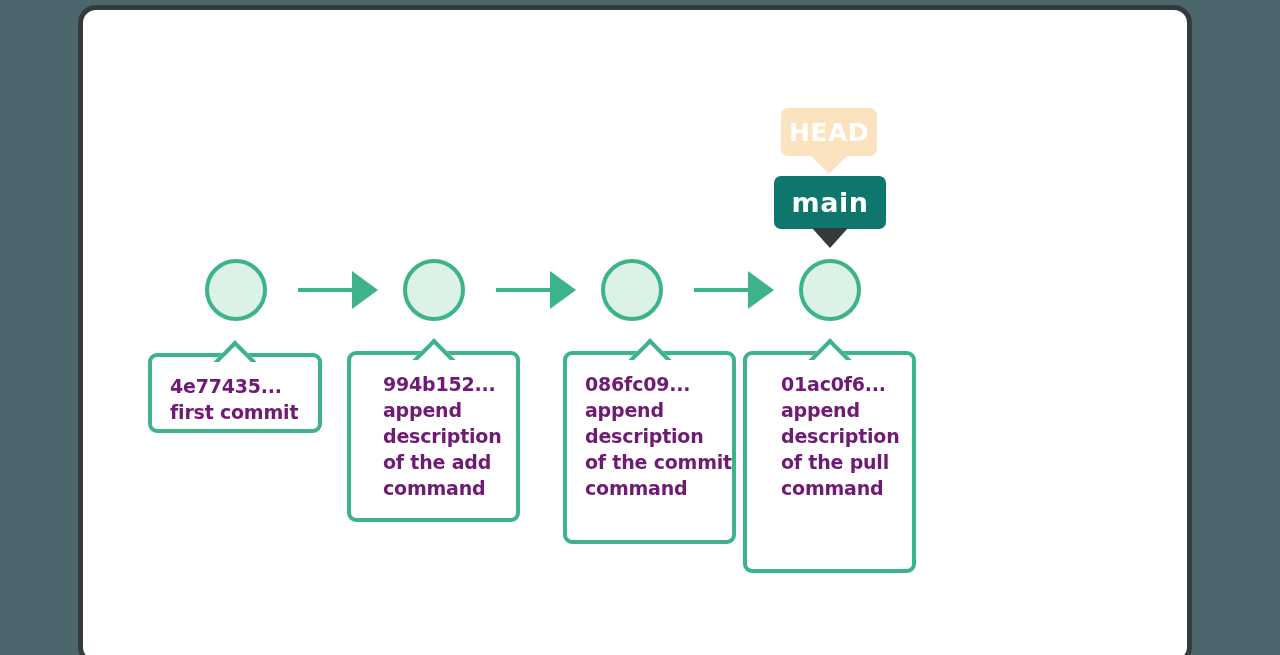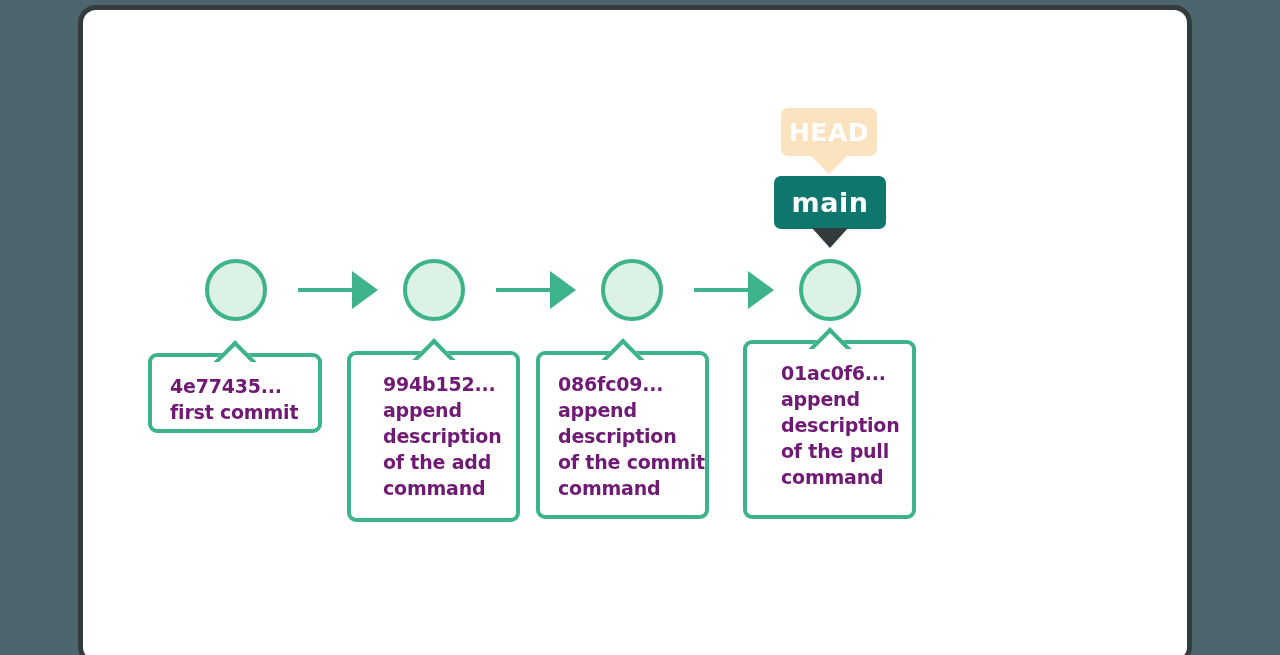--- a/index.html
+++ b/index.html
@@ -198,32 +198,32 @@
     <span class="callout-notch">
         <i></i>
       </span>
     <div class="callout-text">994b152...
 append
 description
 of the add
 command</div>
   </div>
 
-  <div class="callout" style="left:536px; top:351px; width:173px; height:168px;">
+  <div class="callout" style="left:563px; top:351px; width:173px; height:193px;">
     <span class="callout-notch">
         <i></i>
       </span>
     <div class="callout-text">086fc09...
 append
 description
 of the commit
 command</div>
   </div>
 
-  <div class="callout" style="left:743px; top:340px; width:173px; height:179px;padding-left:34px;">
+  <div class="callout" style="left:743px; top:351px; width:173px; height:222px;padding-left:34px;">
     <span class="callout-notch">
         <i></i>
       </span>
     <div class="callout-text">01ac0f6...
 append
 description
 of the pull
 command</div>
   </div>
 

